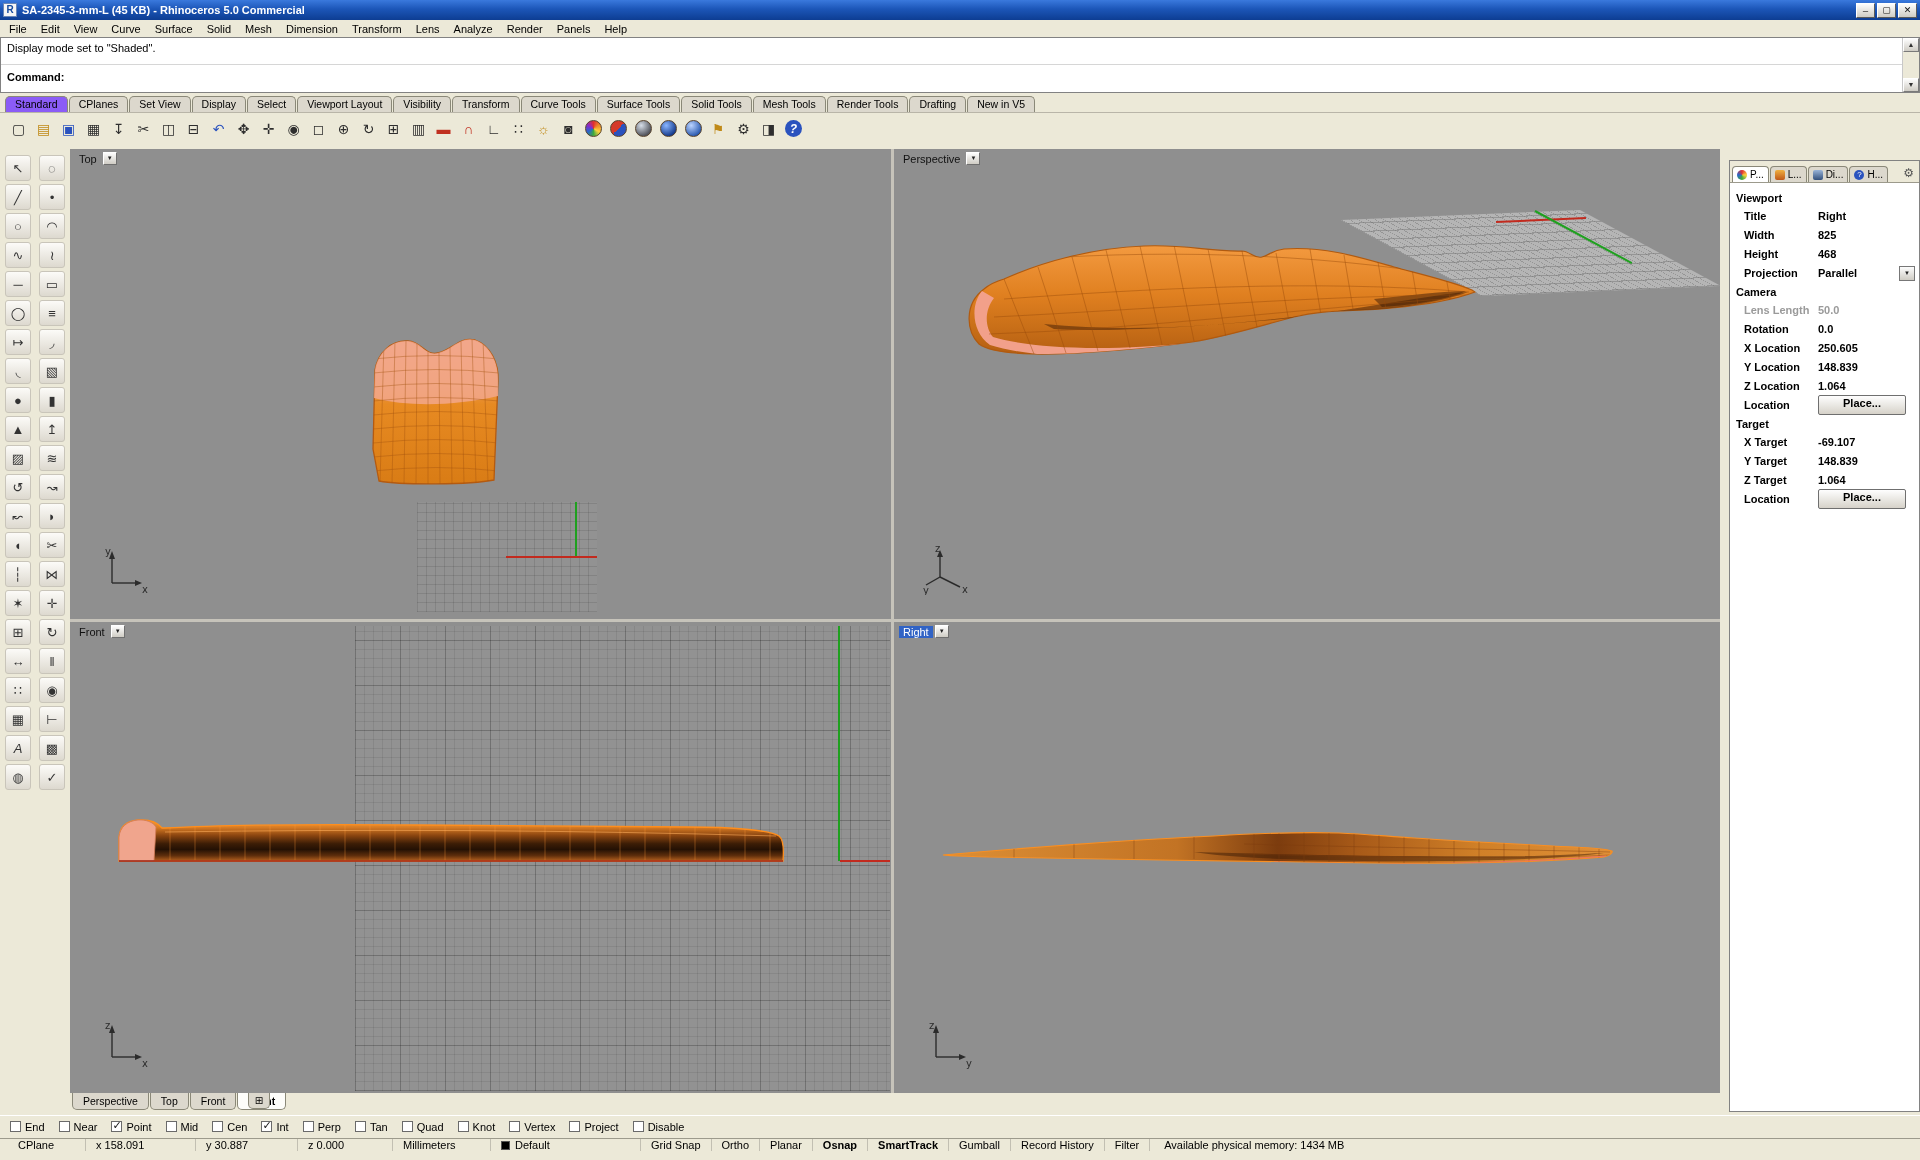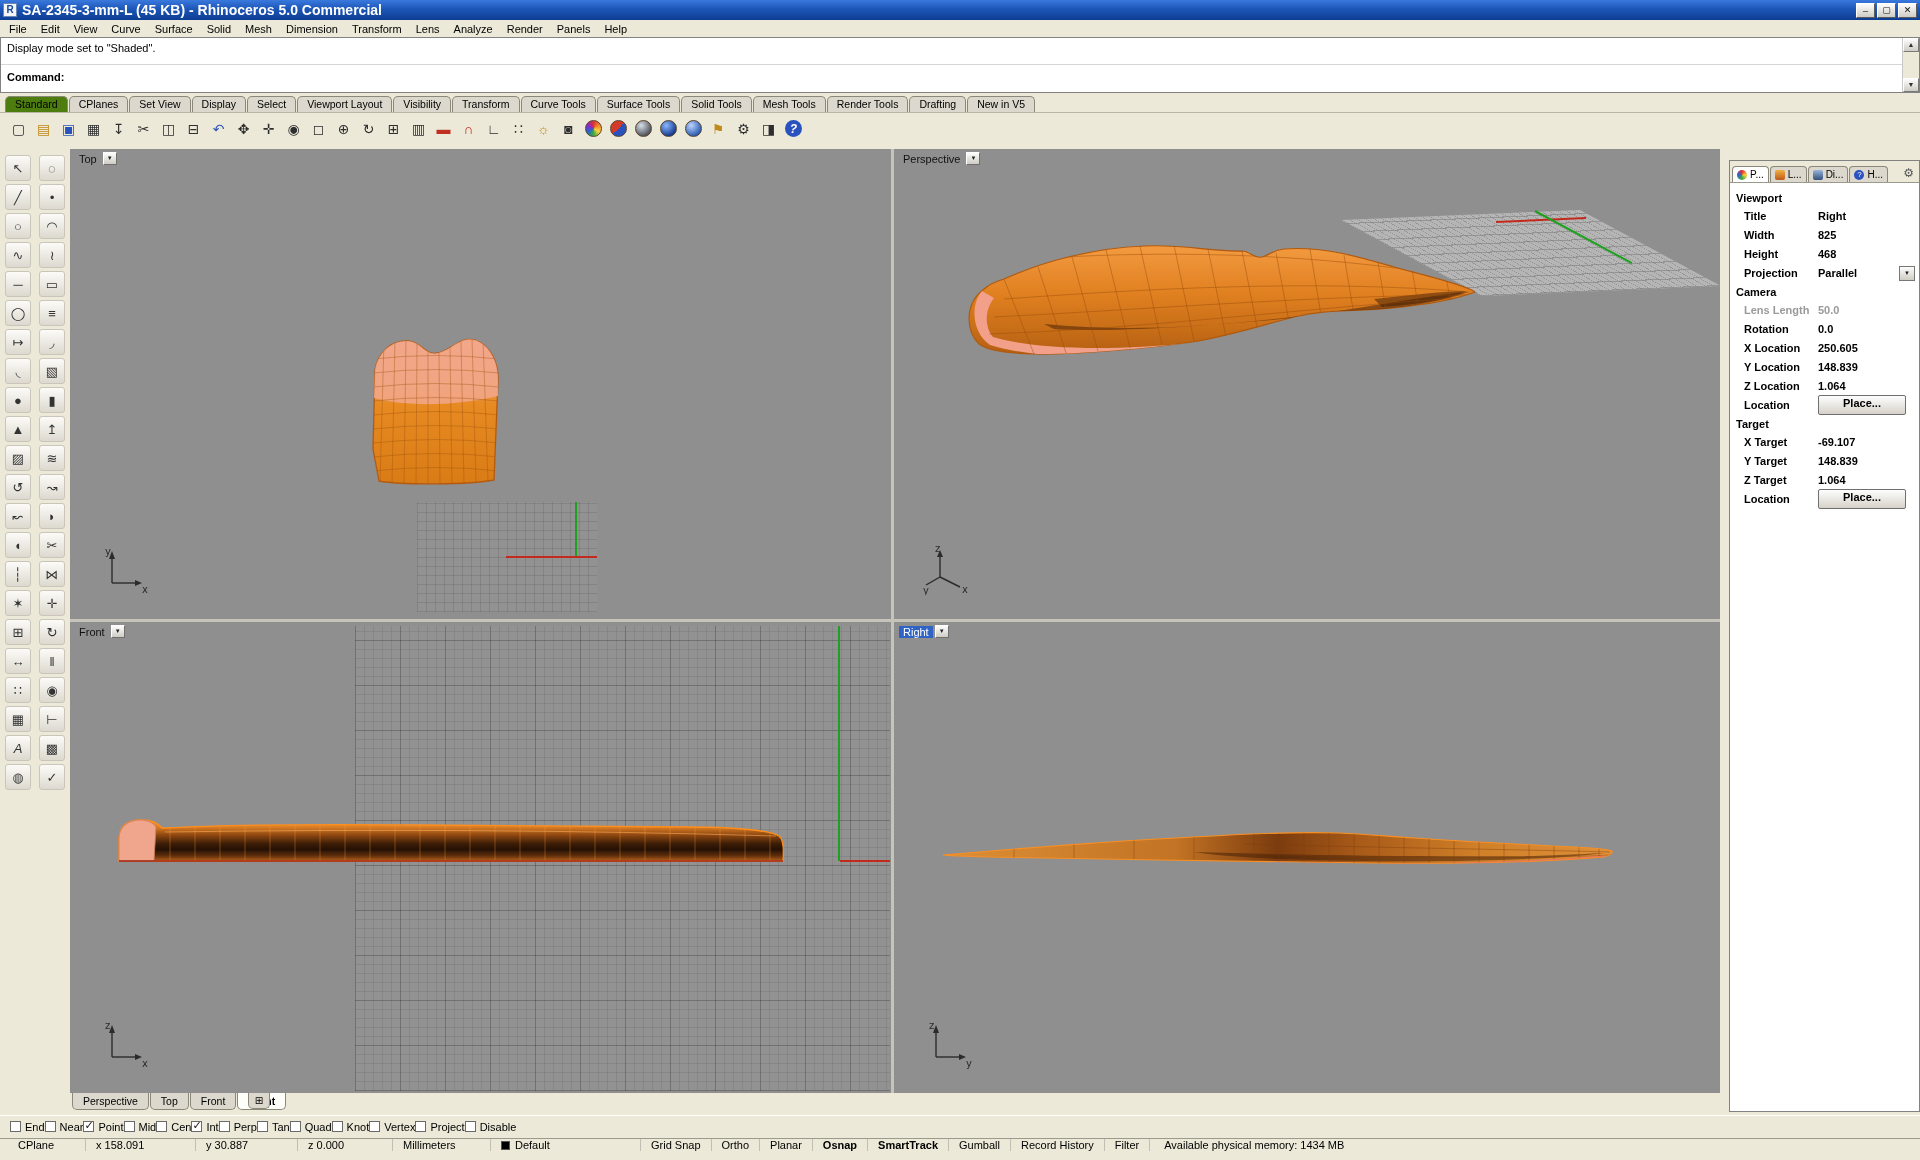--- a/index.html
+++ b/index.html
@@ -6,21 +6,21 @@
   html,body { width:1920px; height:1160px; overflow:hidden;
     font-family:"Liberation Sans","DejaVu Sans",sans-serif; font-size:11px; color:#000; background:#ece9d8; }
   #app { position:relative; width:1920px; height:1160px; background:#ece9d8; }
 
   
   .titlebar { position:absolute; left:0; top:0; right:0; height:20px;
     background:linear-gradient(180deg,#3a79dd 0%,#1c56b8 45%,#0d3d92 100%);
     display:flex; align-items:center; padding:0 3px; }
   .title-icon { width:14px; height:14px; background:#f5f5f5; border:1px solid #6a86b5; color:#14499e;
     font-weight:bold; font-size:10px; line-height:12px; text-align:center; margin-right:5px; }
-  .title-text { color:#fff; font-weight:bold; font-size:14px; flex:1; white-space:nowrap; }
+  .title-text { color:#fff; font-weight:bold; font-size:11px; flex:1; white-space:nowrap; }
   .win-btn { width:19px; height:15px; background:linear-gradient(#fdfdfd,#cfccc4); border:1px solid;
     border-color:#fff #5a5a5a #5a5a5a #fff; margin-left:2px; font-size:9px; line-height:13px;
     text-align:center; color:#111; }
   .btn-min::after{content:"_"; position:relative; top:-3px;}
   .btn-max::after{content:"▢";}
   .btn-close::after{content:"✕";}
 
   
   .menubar { position:absolute; top:20px; left:0; right:0; height:17px; display:flex; align-items:center;
     background:#ece9d8; padding-left:2px; }
@@ -37,21 +37,21 @@
   .scroll-btn { height:14px; background:linear-gradient(#fdfdfd,#cfccc4); border:1px solid;
     border-color:#fff #7a7a7a #7a7a7a #fff; font-size:7px; text-align:center; line-height:12px; color:#333; }
   .scroll-up::after{content:"▲";}
   .scroll-down::after{content:"▼";}
 
   
   .tabrow { position:absolute; top:95px; left:0; right:0; height:18px; display:flex; align-items:flex-end;
     padding-left:5px; background:#ece9d8; border-bottom:1px solid #b9b5a8; }
   .ttab { padding:1px 9px 2px; border:1px solid #8a8878; border-bottom:none; border-radius:5px 5px 0 0;
     background:#dcd8cd; margin-right:1px; font-size:10.5px; white-space:nowrap; }
-  .ttab.active { background:#4d7c0f; }
+  .ttab.active { background:#8b5cf6; }
 
   
   .icontoolbar { position:absolute; top:114px; left:0; right:0; height:29px; display:flex;
     align-items:center; padding-left:7px; gap:2px; background:#ece9d8; }
   .ticon { width:23px; height:23px; display:flex; align-items:center; justify-content:center;
     font-size:14px; color:#2e2e2e; border:1px solid transparent; border-radius:2px; }
   .ticon .tg { pointer-events:none; }
   .ticon.gold .tg { color:#c08a18; } .ticon.red .tg { color:#c03020; } .ticon.blue .tg { color:#2a52be; }
   .ticon.ball::before { content:""; width:15px; height:15px; border-radius:50%; border:1px solid #55402a; }
   .ticon.rainbow::before { background:conic-gradient(#e03030,#ee8a2a,#ffd23f,#3daa3d,#2a66cc,#8a2acc,#e03030); }
@@ -112,21 +112,21 @@
     align-items:flex-start; background:#ece9d8; padding-left:2px; }
   .vtab { padding:2px 10px 2px; border:1px solid #8a8878; border-top:none; border-radius:0 0 5px 5px;
     background:#dcd8cd; margin-right:1px; font-size:10.5px; }
   .vtab.active { background:#fdfdfa; font-weight:bold; }
   .vtab-icon { width:22px; text-align:center; padding:2px 0; border:1px solid #8a8878; border-top:none;
     border-radius:0 0 5px 5px; background:#dcd8cd; font-size:10px; }
   .vtab-icon::after { content:"⊞"; }
 
   
   .osnap-row { position:absolute; left:0; top:1115px; right:0; height:22px; background:#ece9d8;
-    display:flex; align-items:center; padding-left:10px; border-top:1px solid #fff; }
+    display:flex; align-items:center; padding-left:10px; gap:14px; border-top:1px solid #fff; }
   .osnap-item { display:flex; align-items:center; gap:4px; }
   .cb { width:11px; height:11px; background:#fff; border:1px solid #6a6a6a; position:relative; }
   .osnap-item.checked .cb::after { content:"✓"; position:absolute; top:-3px; left:0; font-size:11px; color:#111; }
 
   
   .statusbar { position:absolute; left:0; top:1138px; right:0; height:22px; background:#ece9d8;
     display:flex; align-items:flex-start; border-top:1px solid #9c9a8c;padding-left:8px; }
   .sb-pane { padding:0 10px; border-right:1px solid #c2bfb2; display:flex; align-items:center; white-space:nowrap; }
   .sb-pane.bold { font-weight:bold; }
   .sb-cplane { width:78px; } .sb-x { width:110px; } .sb-y { width:102px; } .sb-z { width:95px; }

